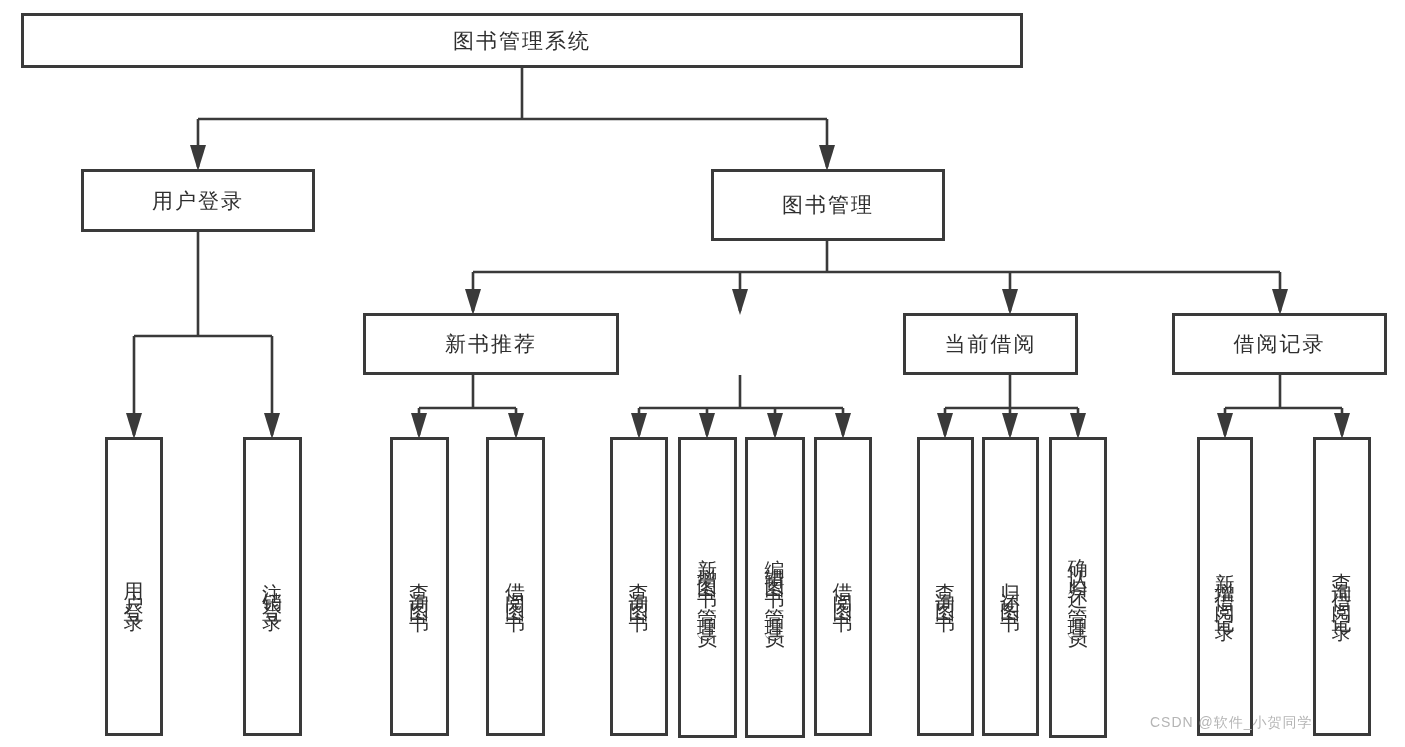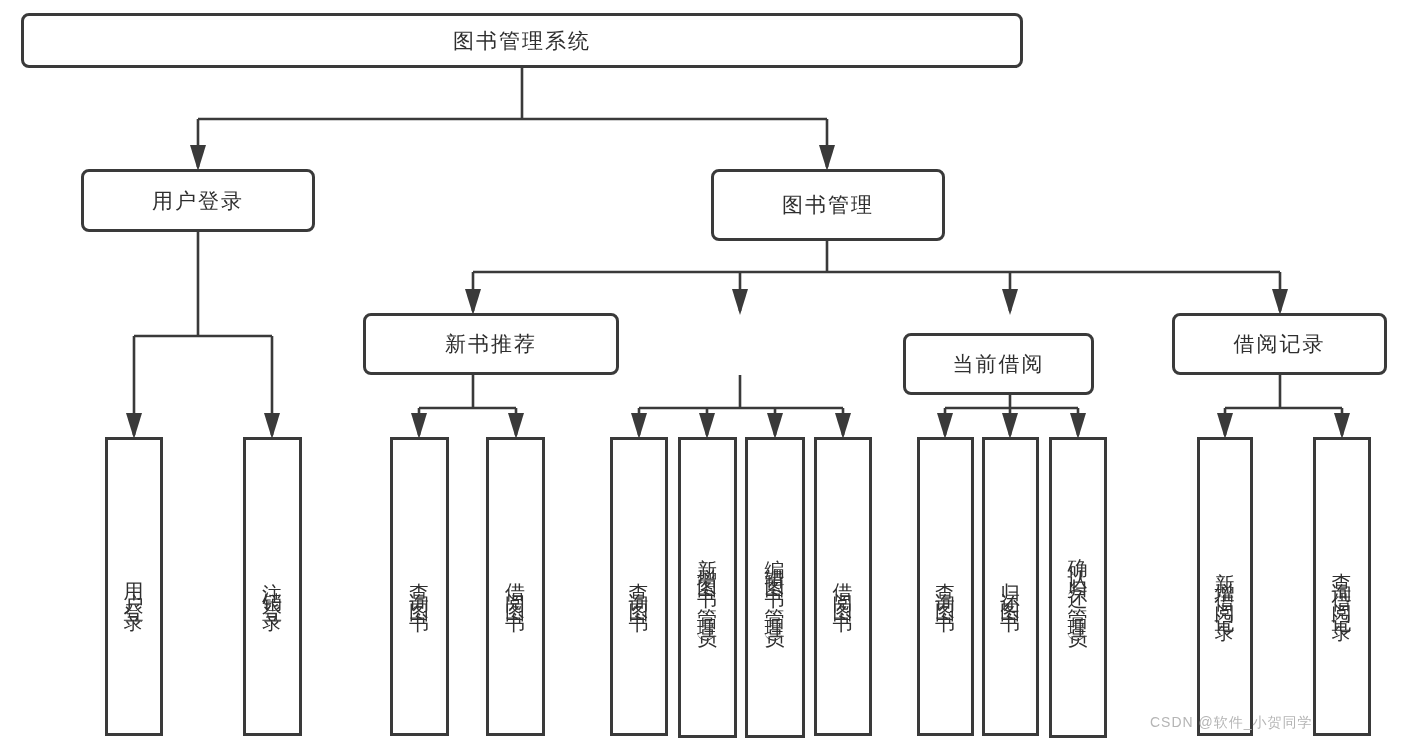--- a/index.html
+++ b/index.html
@@ -29,21 +29,21 @@
     position: absolute;
     box-sizing: border-box;
     background: var(--box_bg);
     border: 3px solid var(--line);
     color: var(--text);
     display: flex;
     align-items: center;
     justify-content: center;
     z-index: 2;
   }
-  .hnode { font-size: 21px; letter-spacing: 2px; border-radius: 8px; }
+  .hnode { font-size: 21px; letter-spacing: 2px; }
   .vnode { font-size: 20px; }
   .vnode span {
     writing-mode: vertical-rl;
     text-orientation: upright;
     letter-spacing: 10px;
     line-height: 1;
   }
   .watermark {
     position: absolute;
     left: 1150px;
@@ -95,21 +95,21 @@
     <polygon points="1217,413 1233,413 1225,439"></polygon>
     <polygon points="1334,413 1350,413 1342,439"></polygon>
   </svg>
 
   <div class="node hnode" style="left:21px; top:13px; width:1002px; height:55px;">图书管理系统</div>
 
   <div class="node hnode" style="left:81px; top:169px; width:234px; height:63px;">用户登录</div>
   <div class="node hnode" style="left:711px; top:169px; width:234px; height:72px;">图书管理</div>
 
   <div class="node hnode" style="left:363px; top:313px; width:256px; height:62px;">新书推荐</div>
-  <div class="node hnode" style="left:903px; top:313px; width:191px; height:62px;margin-top:20px;">当前借阅</div>
+  <div class="node hnode" style="left:903px; top:313px; width:175px; height:62px;">当前借阅</div>
   <div class="node hnode" style="left:1172px; top:313px; width:215px; height:62px;text-align:right;">借阅记录</div>
 
   <div class="node vnode" style="left:105px; top:437px; width:58px; height:299px;">
     <span>用户登录</span>
     </div>
   <div class="node vnode" style="left:243px; top:437px; width:59px; height:299px;">
     <span>注销登录</span>
     </div>
 
   <div class="node vnode" style="left:390px; top:437px; width:59px; height:299px;">

